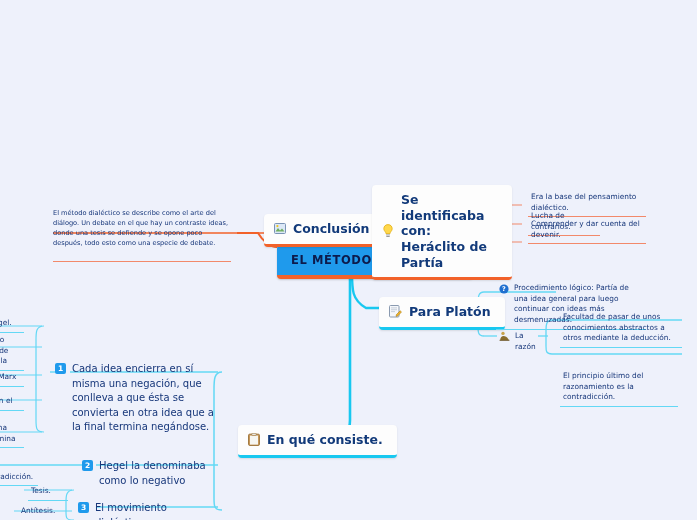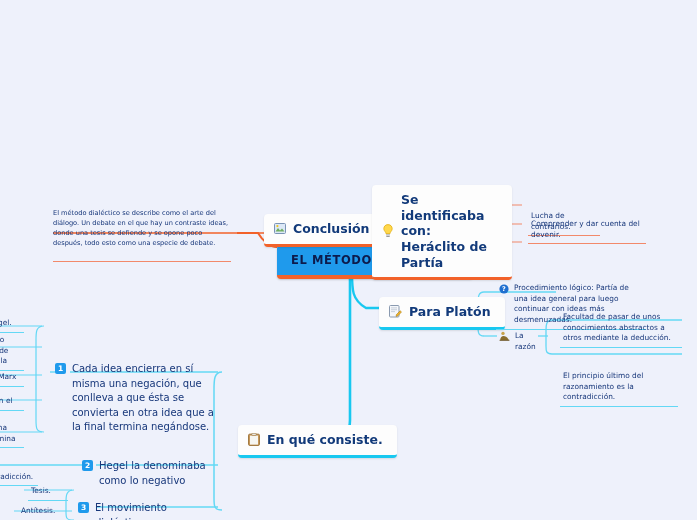--- a/index.html
+++ b/index.html
@@ -161,20 +161,21 @@
         <rect x="4" y="10.2" width="4" height="1.2" fill="#b8b8b8"></rect>
         <rect x="4.3" y="11.8" width="3.4" height="1.2" fill="#9a9a9a"></rect>
       </svg>
     </span>
     <span class="mlabel">
       <span>Se identificaba con:</span><br>
       <span>Heráclito de Partía</span>
     </span>
   </div>
 
+  <div class="node leaf orange" style="left:528px;top:190px;width:118px;">Era la base del pensamiento dialéctico.</div>
   <div class="node leaf orange" style="left:528px;top:209px;width:72px;">Lucha de contrarios.</div>
   <div class="node leaf orange" style="left:528px;top:217px;width:118px;">Comprender y dar cuenta del devenir.</div>
 
   <div class="node main-node underline-cyan" style="left:379px;top:297px;">
     <span class="ico">
       <svg width="13" height="13" viewBox="0 0 13 13">
         <rect x="0.5" y="0.5" width="9.5" height="11.5" rx="1" fill="#f5f7fa" stroke="#8a9ab0"></rect>
         <rect x="2" y="2.5" width="6" height="0.8" fill="#b9c4d2"></rect>
         <rect x="2" y="4.4" width="6" height="0.8" fill="#b9c4d2"></rect>
         <rect x="2" y="6.3" width="4" height="0.8" fill="#b9c4d2"></rect>

